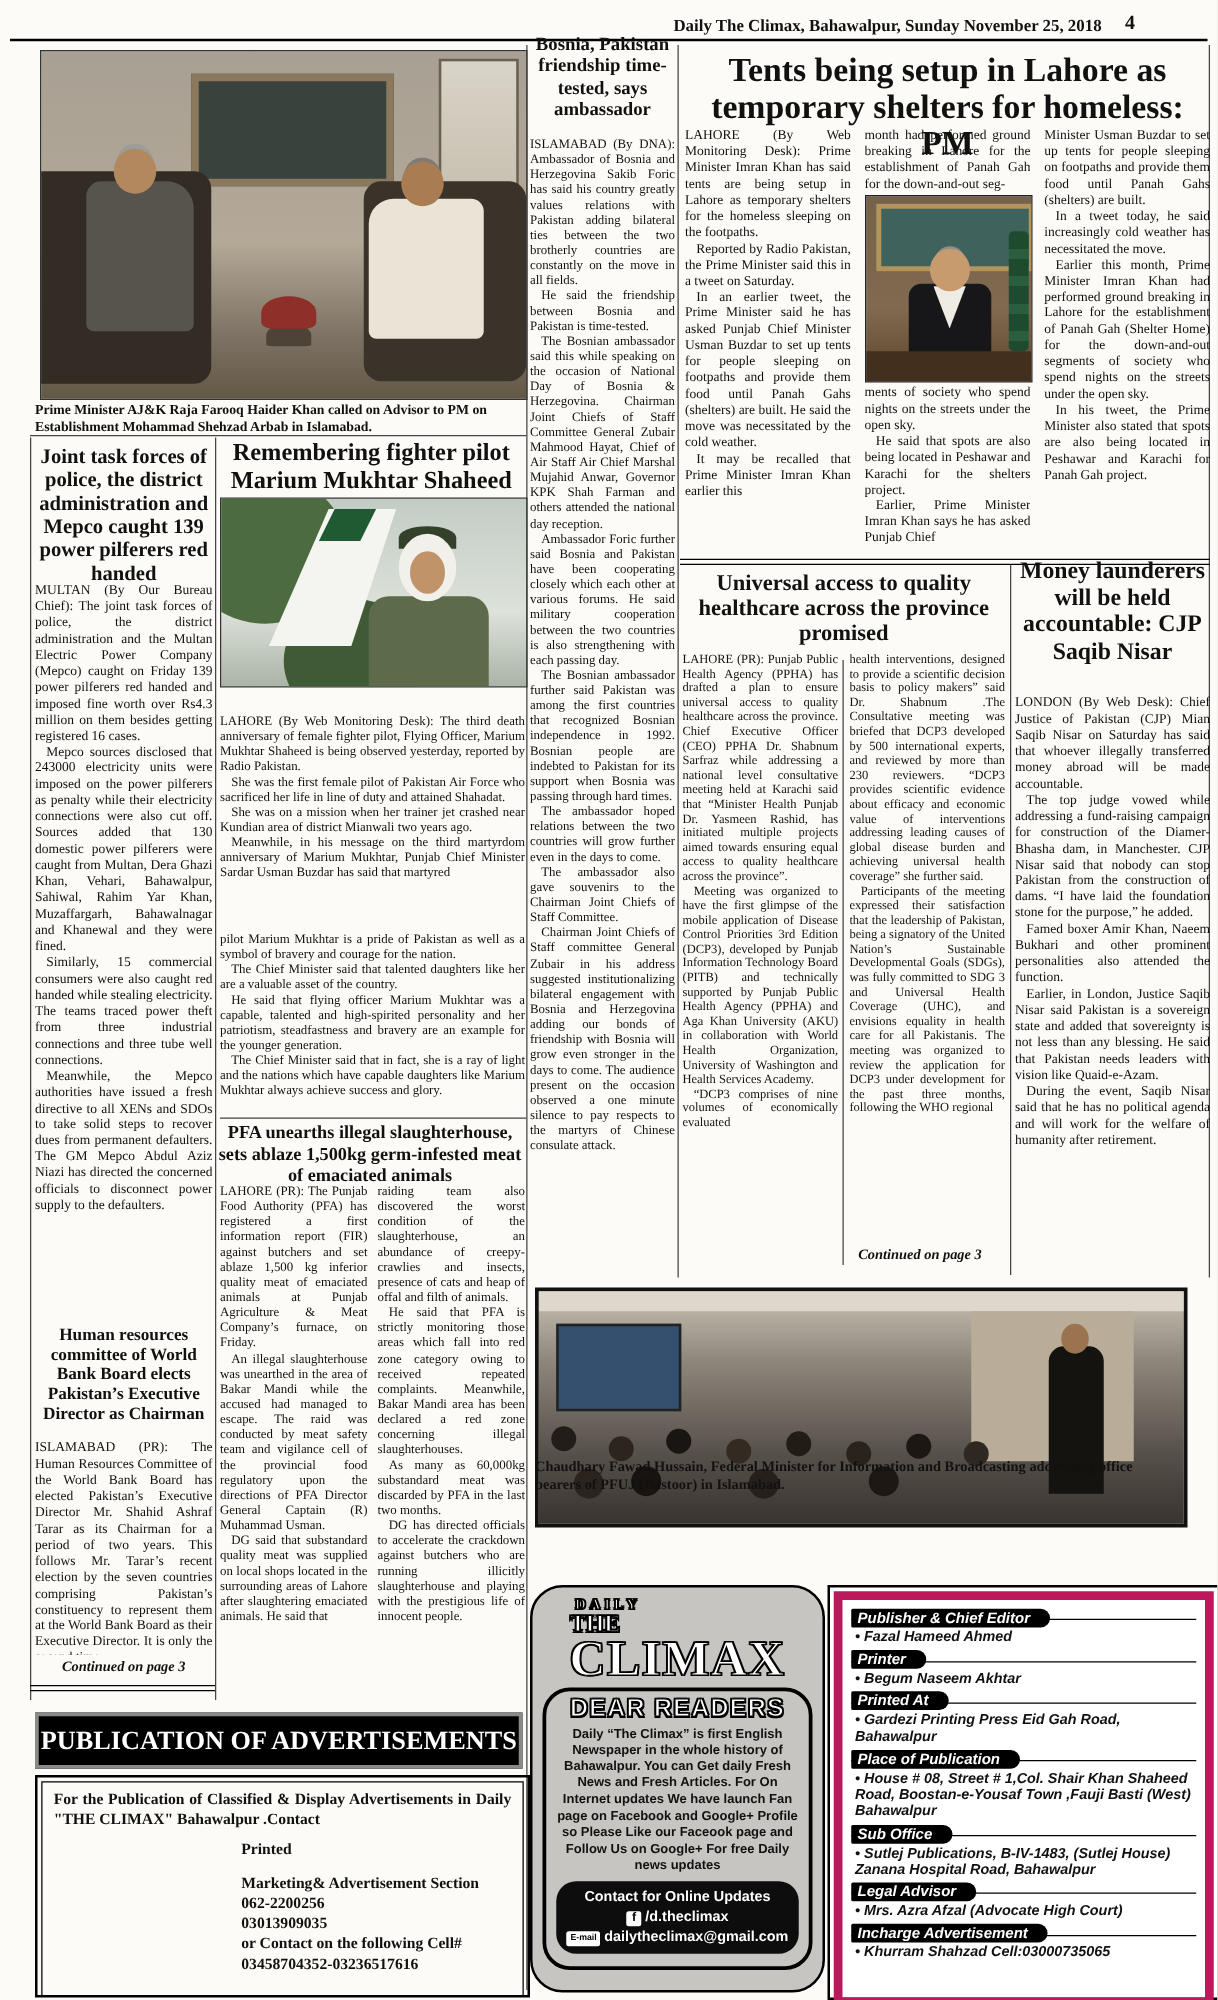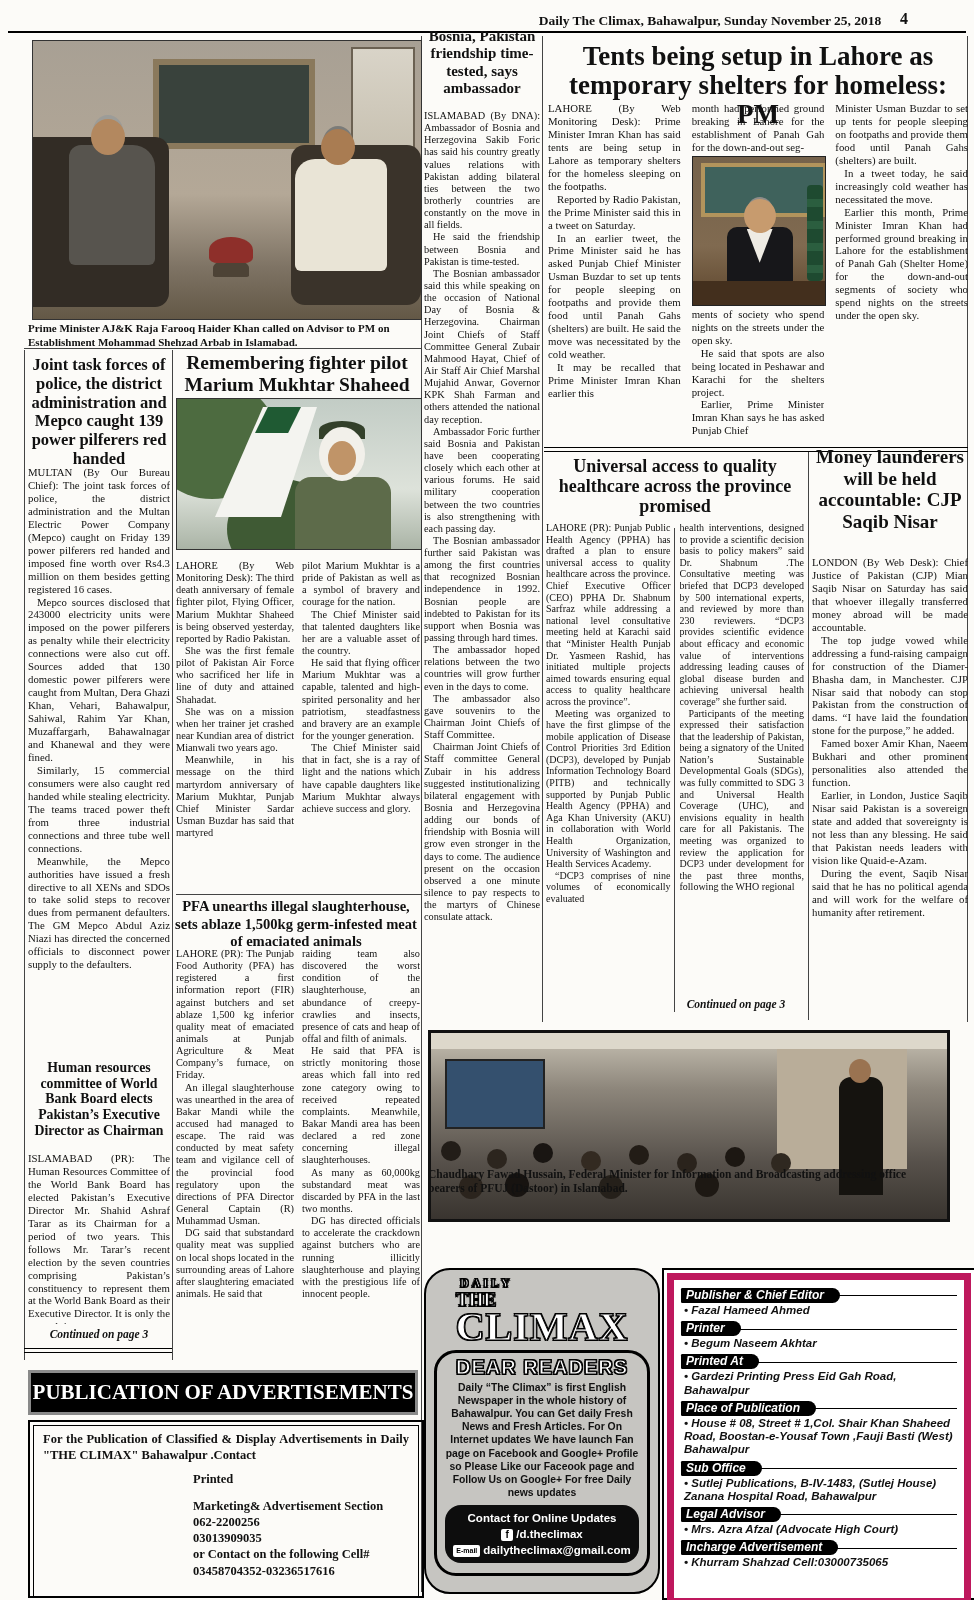--- a/index.html
+++ b/index.html
@@ -47,21 +47,21 @@
   #marium-hl{left:172px;top:352px;width:250px;font-size:19.5px;}
   #photo-pilot{position:absolute;left:176px;top:398px;width:244px;height:150px;border:1px solid #333;
      background:linear-gradient(180deg,#c2ccc5 0%,#dde2da 60%,#aab4a6 100%);overflow:hidden;}
   .p2-foliage{position:absolute;left:-30px;top:-20px;width:130px;height:120px;background:#4d6b40;border-radius:50%;box-shadow:70px 90px 0 -10px #3f5a34;}
   .p2-tail{position:absolute;left:20px;top:8px;width:120px;height:110px;background:#f4f4f0;clip-path:polygon(15% 100%,55% 0,100% 0,70% 100%);}
   .p2-stripe{position:absolute;left:78px;top:8px;width:46px;height:26px;background:#1f5a33;clip-path:polygon(0 100%,28% 0,100% 0,72% 100%);}
   .p2-pilot{position:absolute;left:118px;top:78px;width:96px;height:72px;background:#5d6b4a;border-radius:16px 16px 0 0;}
   .p2-hood{position:absolute;left:142px;top:28px;width:46px;height:54px;background:#f2f0ea;border-radius:50%;}
   .p2-face{position:absolute;left:151px;top:42px;width:28px;height:34px;background:#c09468;border-radius:50%;}
   .p2-cap{position:absolute;left:142px;top:22px;width:46px;height:18px;background:#33402a;border-radius:50% 50% 0 0;}
-  #marium-cols{left:176px;top:560px;width:244px;height:340px;gap:8px;font-size:10.3px;line-height:1.18;}
+  #marium-cols{left:176px;top:572px;width:244px;height:340px;gap:8px;font-size:10.3px;line-height:1.18;flex-direction:column;}
   #pfa-hl{left:170px;top:898px;width:252px;font-size:14.6px;line-height:1.2;text-align:center;}
   #pfa-cols{left:176px;top:948px;width:244px;height:412px;gap:8px;font-size:10.3px;line-height:1.18;}
   
   #bosnia-hl{left:424px;top:28px;width:116px;font-size:15px;line-height:1.15;}
   #bosnia-body{left:424px;top:110px;width:116px;height:908px;font-size:10.3px;line-height:1.18;}
   
   #tents-hl{left:548px;top:42px;width:420px;font-size:27px;line-height:1.08;}
   #tents-cols{left:548px;top:102px;width:420px;height:346px;gap:11px;font-size:10.8px;line-height:1.2;}
   #photo-imran{position:relative;width:100%;height:148px;margin:2px 0;border:1px solid #222;
      background:linear-gradient(180deg,#75624b 0%,#806a50 60%,#5d452c 100%);overflow:hidden;}
@@ -253,20 +253,21 @@
       <div class="bt" style="position:static;">
           <p>ments of society who spend nights on the streets under the open sky.</p>
           <p>He said that spots are also being located in Peshawar and Karachi for the shelters project.</p>
           <p>Earlier, Prime Minister Imran Khan says he has asked Punjab Chief</p>
         </div>
     </div>
     <div class="bt" style="position:static;">
         <p>Minister Usman Buzdar to set up tents for people sleeping on footpaths and provide them food until Panah Gahs (shelters) are built.</p>
         <p>In a tweet today, he said increasingly cold weather has necessitated the move.</p>
         <p>Earlier this month, Prime Minister Imran Khan had performed ground breaking in Lahore for the establishment of Panah Gah (Shelter Home) for the down-and-out segments of society who spend nights on the streets under the open sky.</p>
+        <p>In his tweet, the Prime Minister also stated that spots are also being located in Peshawar and Karachi for Panah Gah project.</p>
       </div>
   </div>
 
   <div id="health-hl" class="headline">Universal access to quality healthcare across the province promised</div>
   <div id="health-cols" class="colwrap">
     <div class="bt" style="position:static;">
         <p>LAHORE (PR): Punjab Public Health Agency (PPHA) has drafted a plan to ensure universal access to quality healthcare across the province. Chief Executive Officer (CEO) PPHA Dr. Shabnum Sarfraz while addressing a national level consultative meeting held at Karachi said that “Minister Health Punjab Dr. Yasmeen Rashid, has initiated multiple projects aimed towards ensuring equal access to quality healthcare across the province”.</p>
         <p>Meeting was organized to have the first glimpse of the mobile application of Disease Control Priorities 3rd Edition (DCP3), developed by Punjab Information Technology Board (PITB) and technically supported by Punjab Public Health Agency (PPHA) and Aga Khan University (AKU) in collaboration with World Health Organization, University of Washington and Health Services Academy.</p>
         <p>“DCP3 comprises of nine volumes of economically evaluated</p>
       </div>

